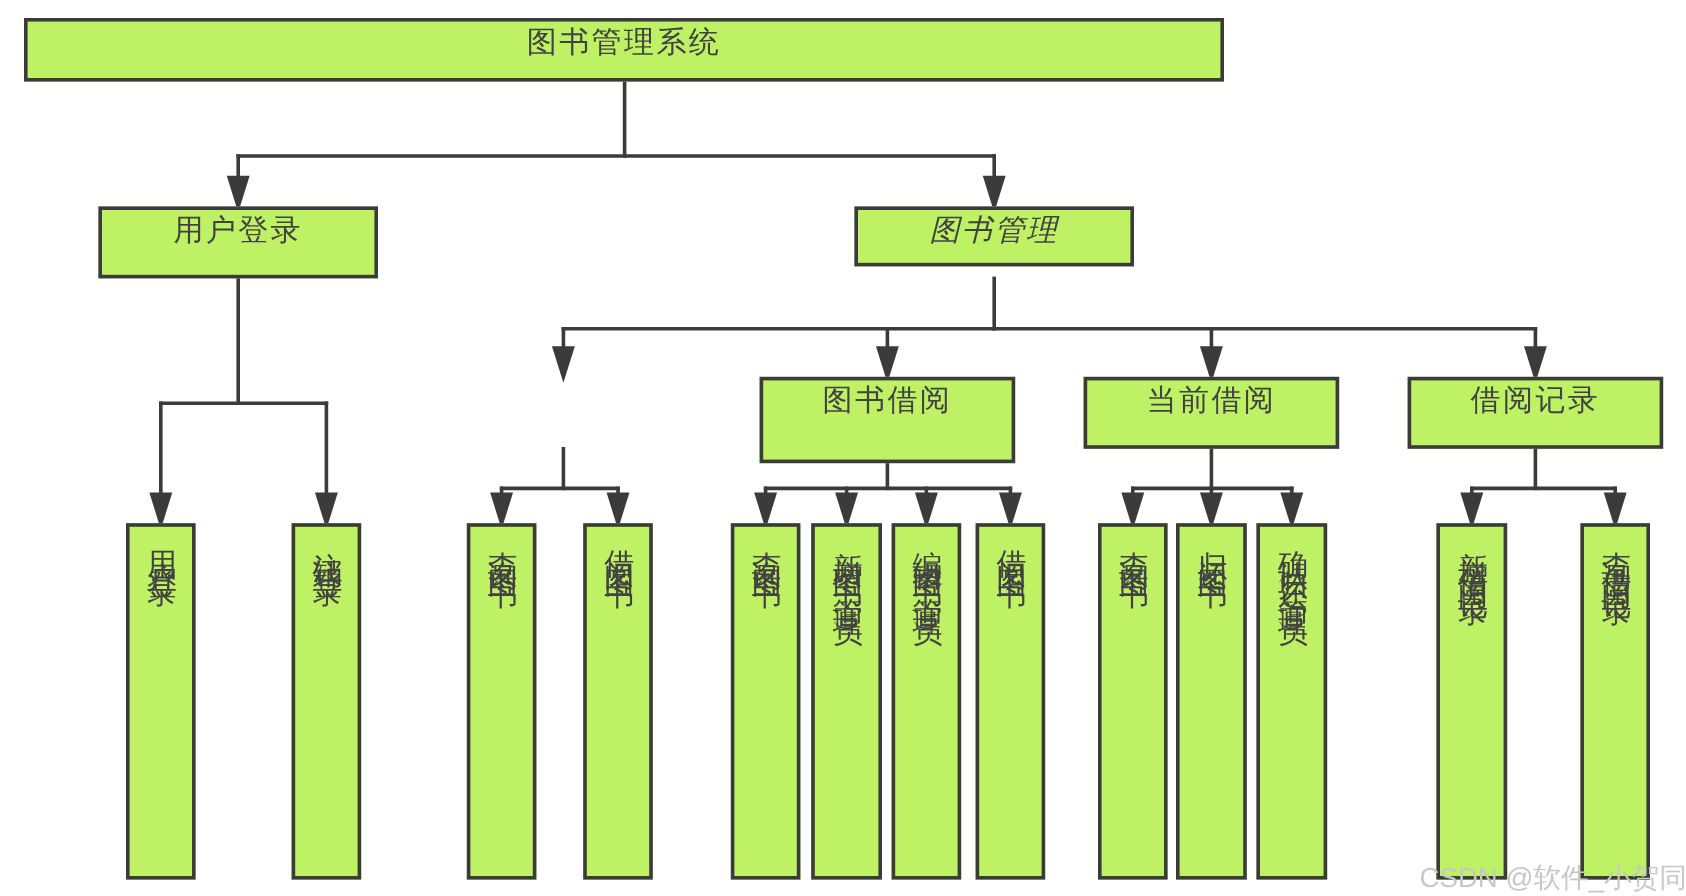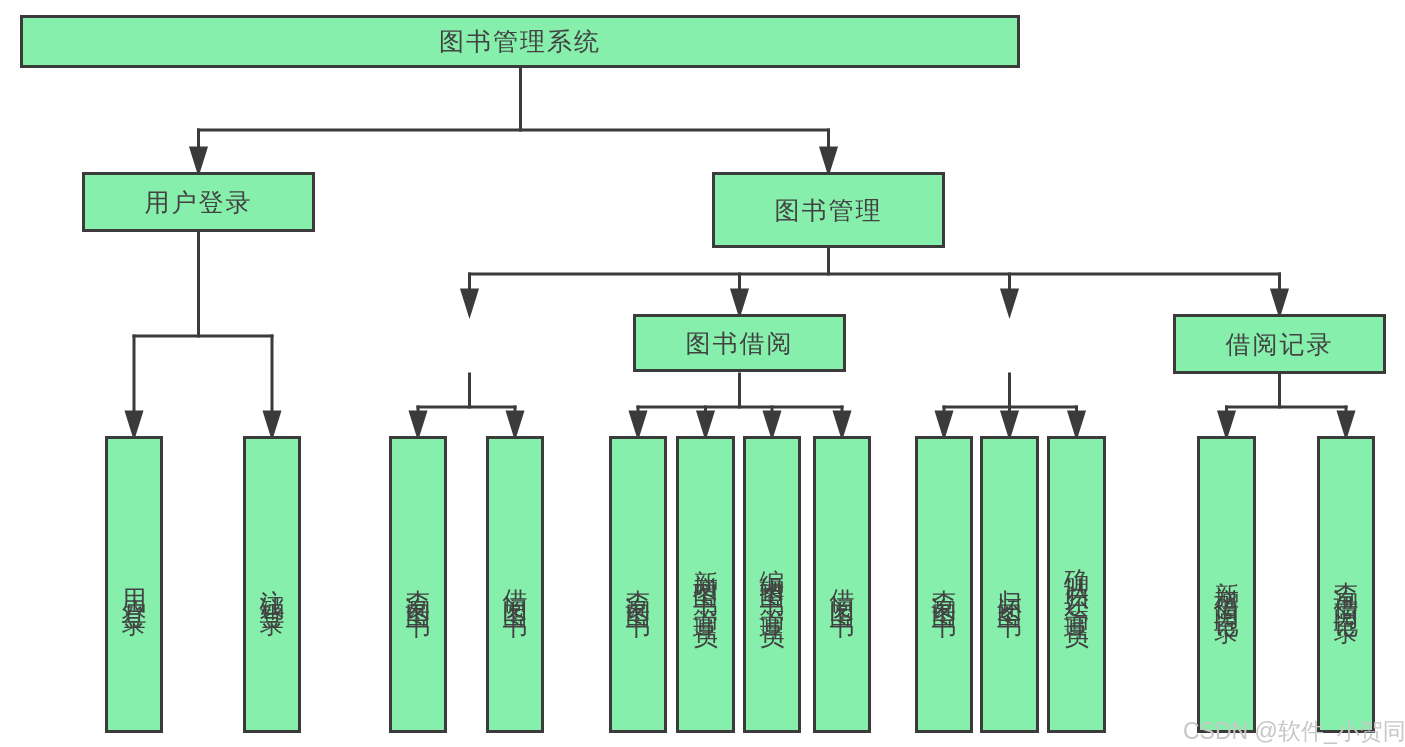--- a/index.html
+++ b/index.html
@@ -13,23 +13,23 @@
   }
   svg.connectors {
     position: absolute;
     left: 0; top: 0;
     width: 1405px; height: 747px;
   }
   .node {
     position: absolute;
     box-sizing: border-box;
     border: 3px solid #3b3b3b;
-    background: #86efac;
+    background: #bef264;
     display: flex;
-    align-items: center;
+    align-items: flex-start;
     justify-content: center;
     color: #424242;
   }
   .node.h { font-size: 25px; letter-spacing: 2px; }
   .node.root-box { font-size: 25px; letter-spacing: 2px; }
   .node.leaf span {
     writing-mode: vertical-rl;
     text-orientation: upright;
     font-size: 25px;
     letter-spacing: 8px;
@@ -113,26 +113,29 @@
     <polygon points="1338.5,412 1353.5,412 1346,436"></polygon>
   </svg>
 
   <div class="node root-box" style="left:20px; top:15px; width:1000px; height:53px;">
     <span>图书管理系统</span>
   </div>
 
   <div class="node h" style="left:82px; top:172px; width:233px; height:60px;">
     <span>用户登录</span>
   </div>
-  <div class="node h" style="left:712px; top:172px; width:233px; height:76px;">
+  <div class="node h" style="left:712px; top:172px; width:233px; height:50px;font-style:italic;">
     <span>图书管理</span>
   </div>
 
-  <div class="node h" style="left:633px; top:314px; width:213px; height:58px;">
+  <div class="node h" style="left:633px; top:314px; width:213px; height:72px;">
     <span>图书借阅</span>
+  </div>
+  <div class="node h" style="left:903px; top:314px; width:213px; height:60px;">
+    <span>当前借阅</span>
   </div>
   <div class="node h" style="left:1173px; top:314px; width:213px; height:60px;">
     <span>借阅记录</span>
   </div>
 
   <div class="node leaf" style="left:105px; top:436px; width:58px; height:297px;">
     <span>用户登录</span>
   </div>
   <div class="node leaf" style="left:243px; top:436px; width:58px; height:297px;">
     <span>注销登录</span>

